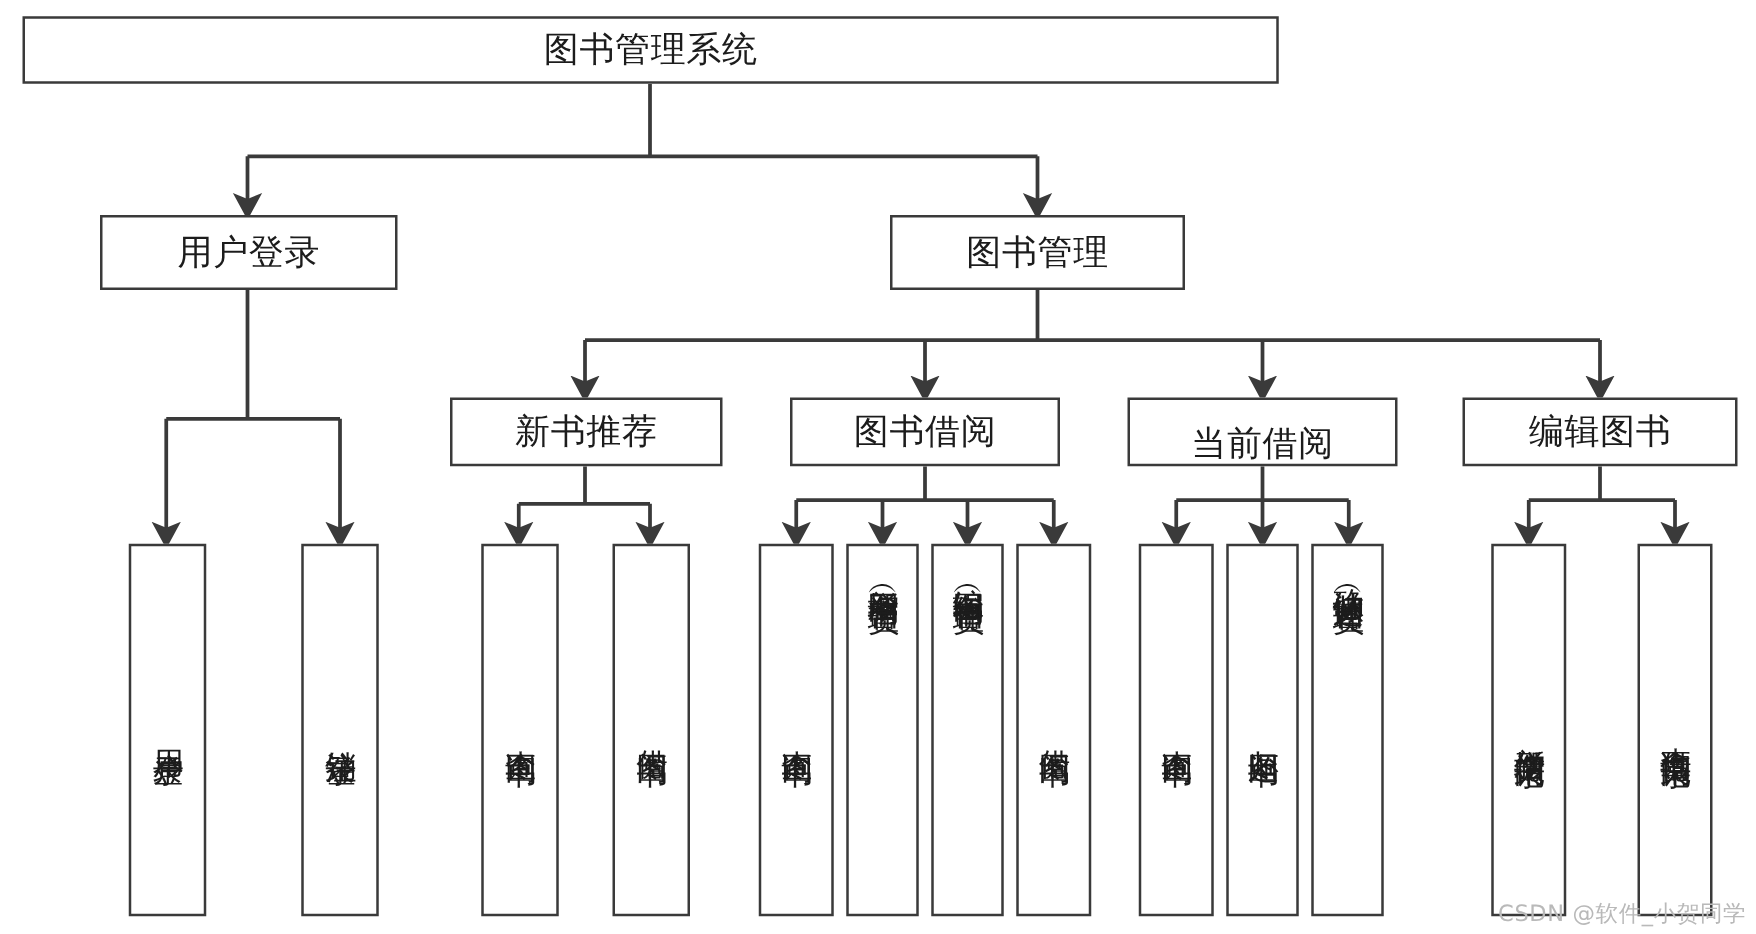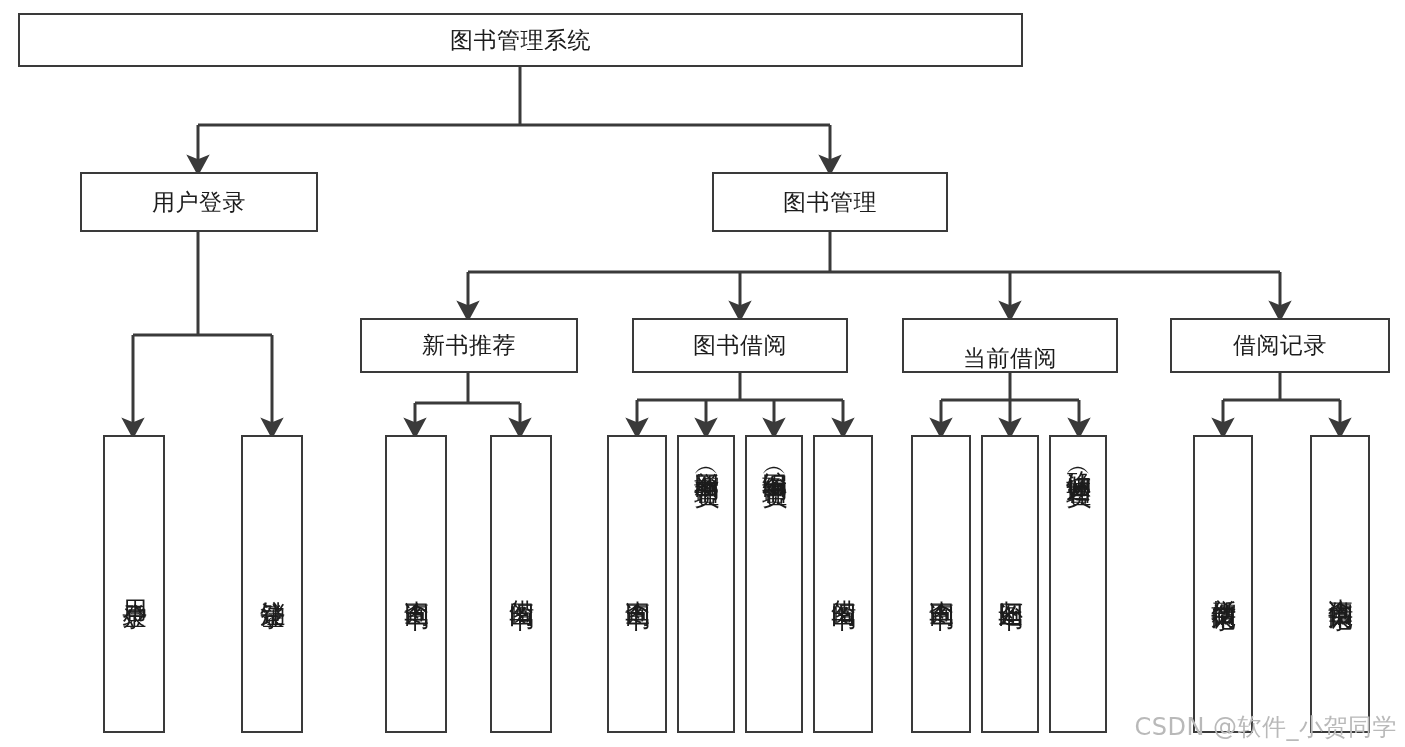--- a/index.html
+++ b/index.html
@@ -36,21 +36,21 @@
     justify-content: center;
     color: #1c1c1c;
   }
   .node .label {
     display: block;
     text-align: center;
     line-height: 1.15;
   }
   
   .node.horiz .label {
-    font-size: 23px;
+    font-size: 28px;
     letter-spacing: 0.5px;
     white-space: nowrap;
   }
   
   .node.vert {
     align-items: flex-start;
     justify-content: center;
     padding-top: 14px;
   }
   .node.vert .label {
@@ -63,21 +63,21 @@
     text-align: left;
   }
   .node.vert.mid {
     align-items: center;
     padding-top: 0;
   }
   .watermark {
     position: absolute;
     right: 8px;
     bottom: 4px;
-    font-size: 24px;
+    font-size: 18px;
     color: #b9b9b9;
     letter-spacing: 0.5px;
     white-space: nowrap;
     user-select: none;
     margin-left: 16px;
   }
 </style>
 </head>
 <body>
 
@@ -150,21 +150,21 @@
   <div class="node horiz" style="left:632px; top:318px; width:216px; height:55px;">
     <span class="label">图书借阅</span>
   </div>
   <div class="node horiz" style="left:360px; top:318px; width:218px; height:55px;">
     <span class="label">新书推荐</span>
   </div>
   <div class="node horiz" style="left:902px; top:318px; width:216px; height:55px;align-items:flex-end;">
     <span class="label">当前借阅</span>
   </div>
   <div class="node horiz" style="left:1170px; top:318px; width:220px; height:55px;">
-    <span class="label">借阅记录</span>
+    <span class="label">编辑图书</span>
   </div>
 
   <div class="node vert mid" style="left:103px; top:435px; width:62px; height:298px;">
     <span class="label">用户登录</span>
   </div>
   <div class="node vert mid" style="left:241px; top:435px; width:62px; height:298px;">
     <span class="label">注销登录</span>
   </div>
 
   <div class="node vert mid" style="left:385px; top:435px; width:62px; height:298px;">

